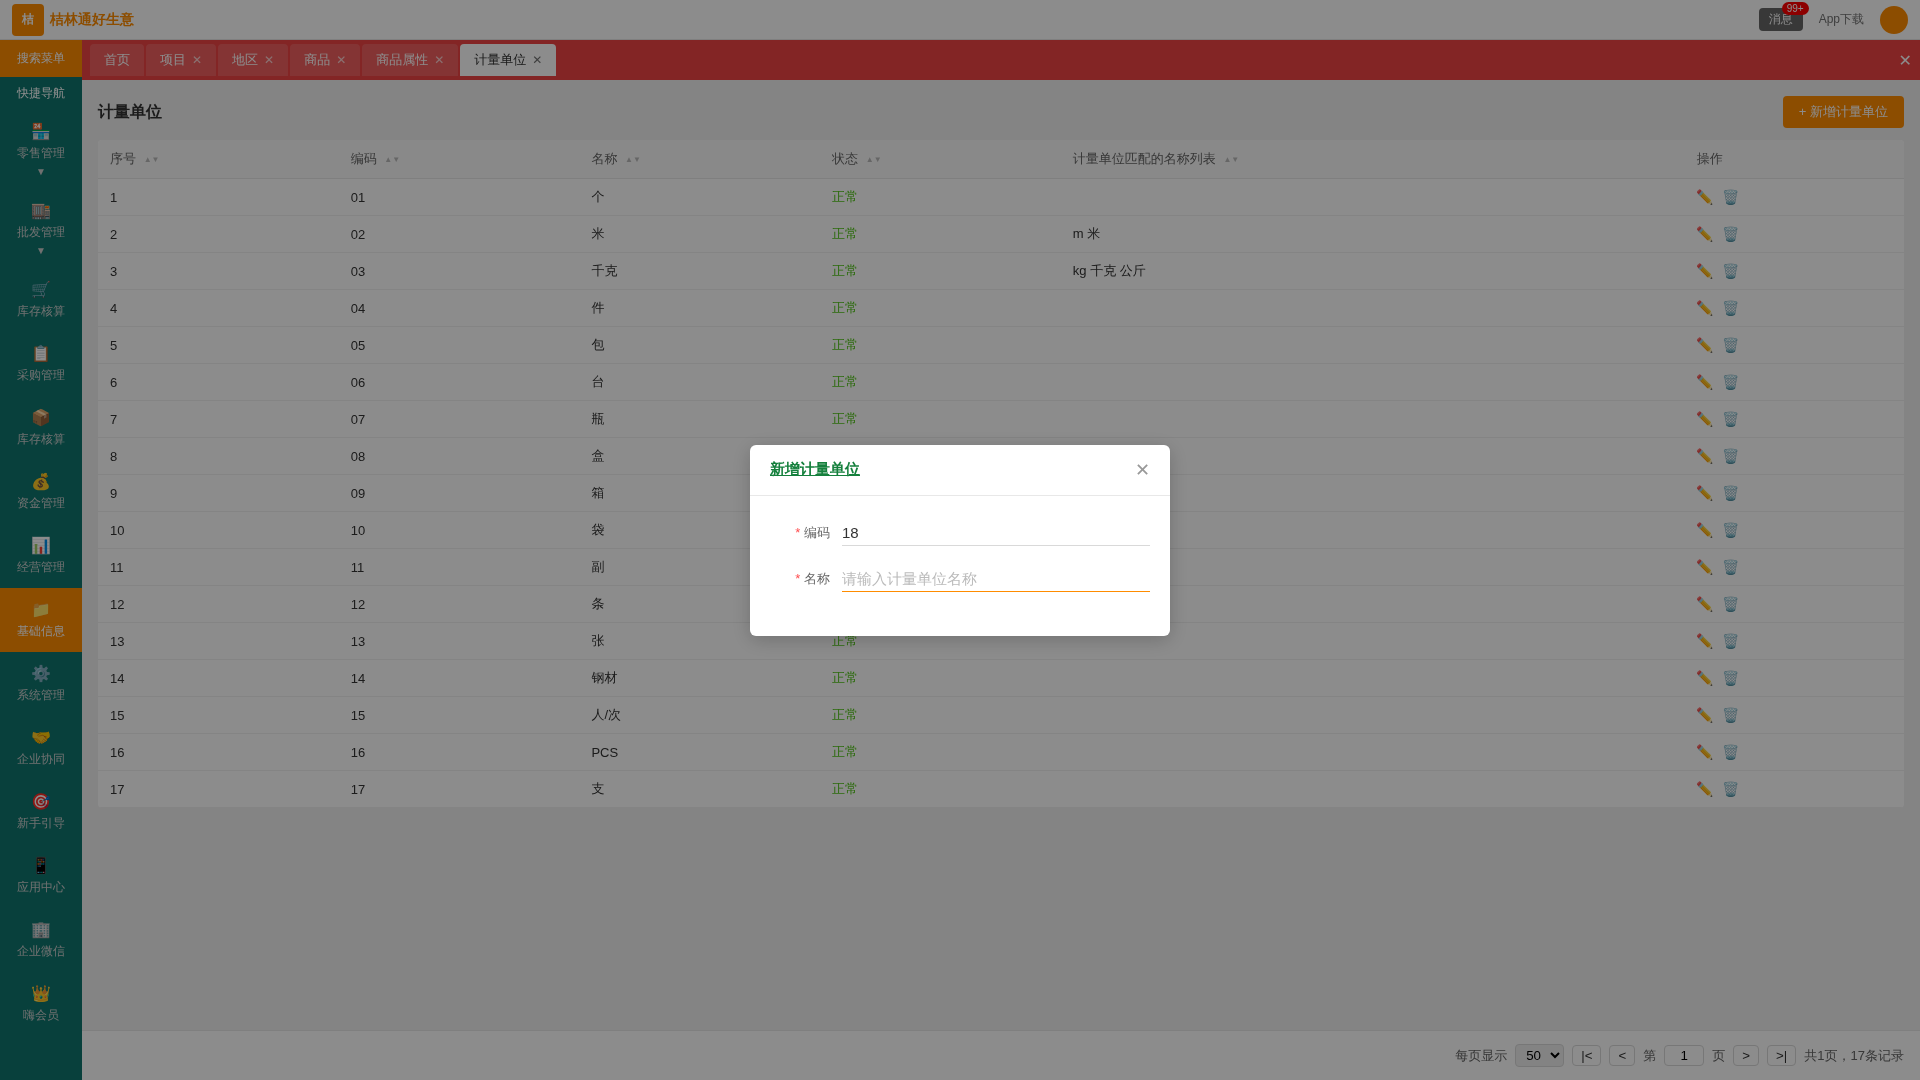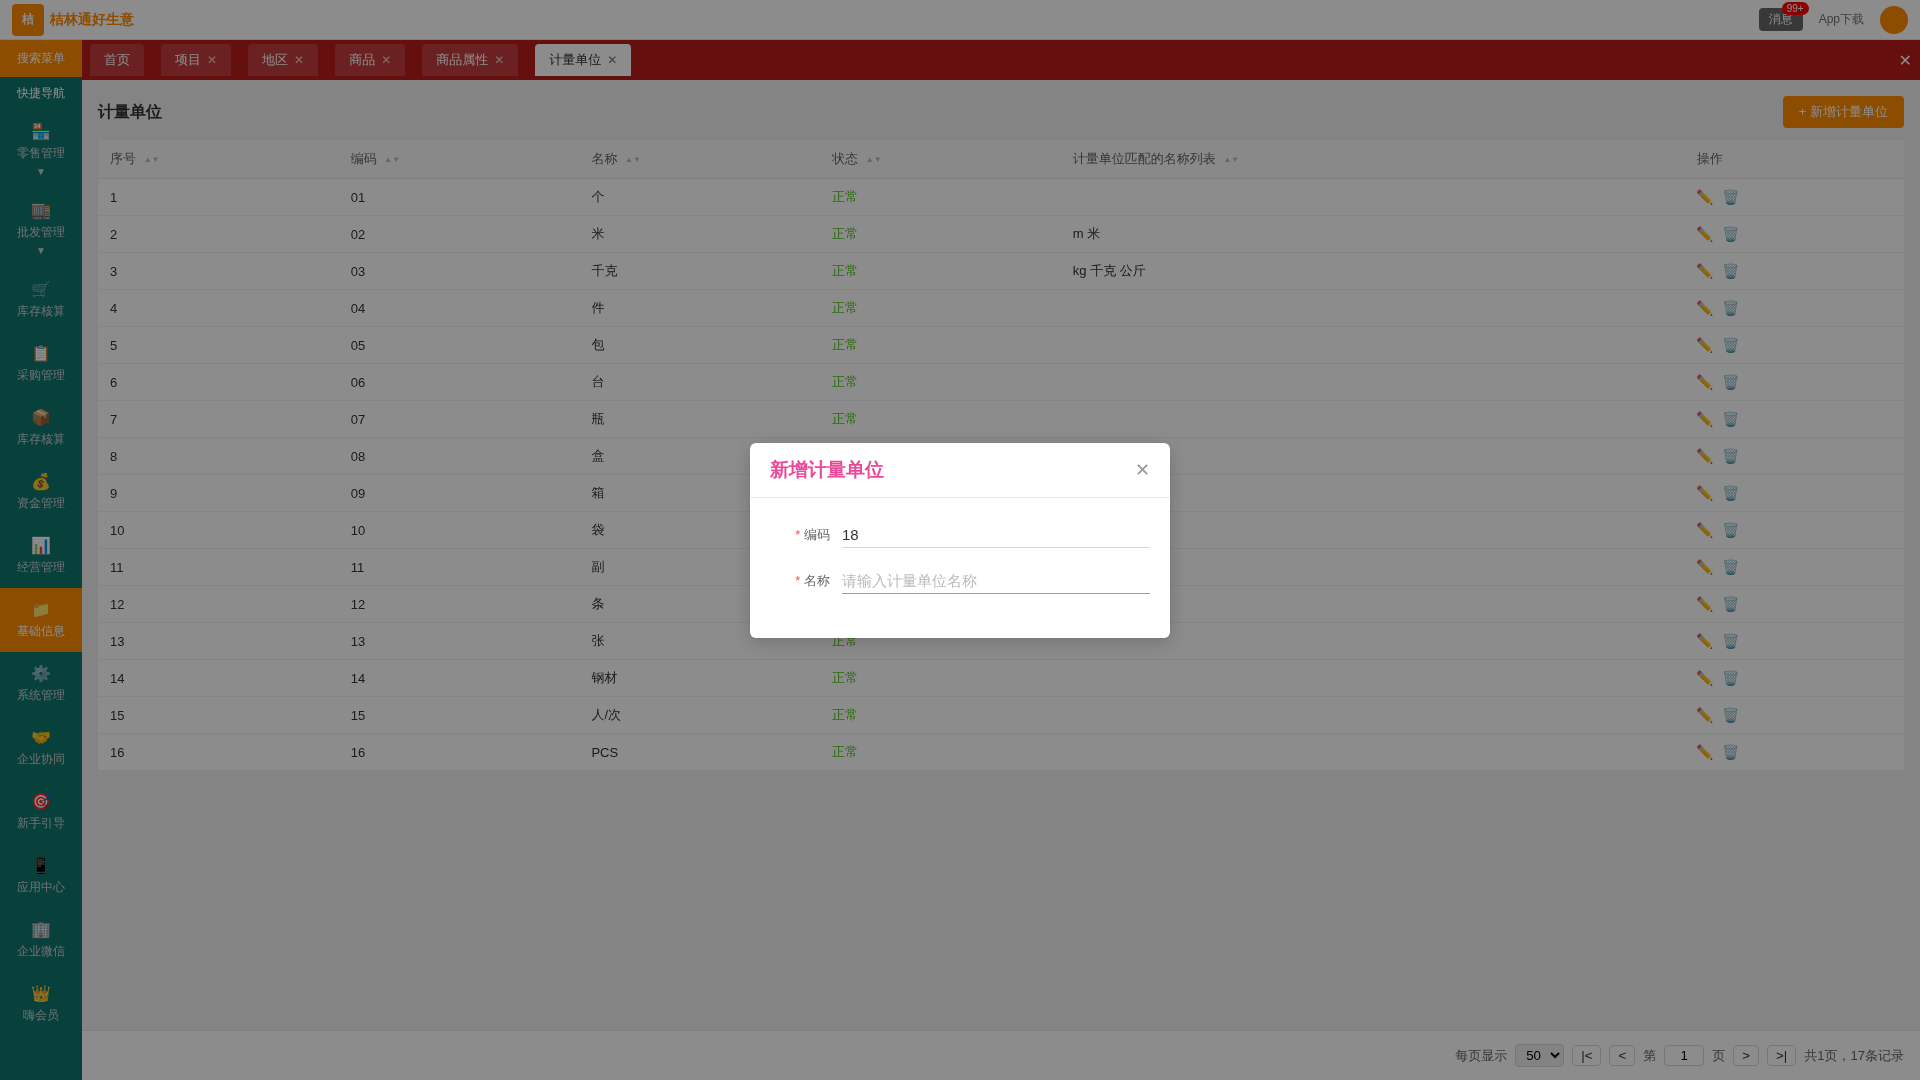--- a/index.html
+++ b/index.html
@@ -26,21 +26,21 @@
     .sidebar-search { padding: 10px 8px; background: #ff8c00; color: white; text-align: center; font-size: 12px; cursor: pointer; }
     .sidebar-nav { padding: 8px 4px; color: white; text-align: center; font-size: 12px; cursor: pointer; }
     .sidebar-item { padding: 12px 4px; color: #ccc; text-align: center; font-size: 12px; cursor: pointer; display: flex; flex-direction: column; align-items: center; gap: 4px; }
     .sidebar-item.active { background: #ff8c00; color: white; }
     .sidebar-item-icon { font-size: 16px; }
 
     
     .content-area { flex: 1; display: flex; flex-direction: column; overflow: hidden; }
 
     
-    .tab-bar { height: 40px; background: #b91c1c; display: flex; align-items: center; padding: 0 8px; gap: 17px; }
+    .tab-bar { height: 40px; background: #ef4444; display: flex; align-items: center; padding: 0 8px; gap: 2px; }
     .tab { height: 32px; padding: 0 14px; background: rgba(255,255,255,0.15); color: white; border-radius: 4px 4px 0 0; display: flex; align-items: center; gap: 6px; font-size: 13px; cursor: pointer; }
     .tab.active { background: white; color: #333; }
     .tab-close { font-size: 12px; color: inherit; cursor: pointer; opacity: 0.7; }
     .tab-bar-close { margin-left: auto; color: white; cursor: pointer; font-size: 16px; background: none; border: none; }
 
     
     .page-content { flex: 1; overflow-y: auto; padding: 16px; background: #f0f0f0; }
     .page-header { display: flex; align-items: center; justify-content: space-between; margin-bottom: 12px; }
     .page-title { font-size: 16px; font-weight: bold; color: #333; }
     .add-btn { background: #ff8c00; color: white; border: none; border-radius: 4px; padding: 7px 16px; font-size: 13px; cursor: pointer; }
@@ -61,21 +61,21 @@
     .page-footer { height: 50px; background: white; border-top: 1px solid #e8e8e8; display: flex; align-items: center; justify-content: flex-end; padding: 0 16px; gap: 8px; font-size: 13px; color: #666; }
     .pagination-btn { background: none; border: 1px solid #d9d9d9; border-radius: 4px; padding: 2px 8px; cursor: pointer; color: #333; }
     .pagination-btn:disabled { color: #ccc; cursor: default; }
     .pagination-input { width: 40px; border: 1px solid #d9d9d9; border-radius: 4px; padding: 2px 4px; text-align: center; }
     .page-size-select { border: 1px solid #d9d9d9; border-radius: 4px; padding: 2px 6px; }
 
     
     .modal-overlay { position: fixed; top: 0; left: 0; width: 1920px; height: 1080px; background: rgba(0,0,0,0.45); display: flex; align-items: center; justify-content: center; z-index: 1000; }
     .modal { background: white; border-radius: 6px; width: 420px; box-shadow: 0 4px 20px rgba(0,0,0,0.2); }
     .modal-header { display: flex; align-items: center; justify-content: space-between; padding: 14px 20px; border-bottom: 1px solid #e8e8e8; }
-    .modal-title { font-size: 19px; font-weight: bold; color: #ec4899; }
+    .modal-title { font-size: 15px; font-weight: bold; color: #15803d; text-decoration: underline; }
     .modal-close { background: none; border: none; font-size: 18px; color: #999; cursor: pointer; }
     .modal-body { padding: 24px 20px; }
     .form-row { display: flex; align-items: center; margin-bottom: 20px; }
     .form-label { width: 60px; text-align: right; color: #666; font-size: 13px; margin-right: 12px; }
     .form-label.required::before { content: '* '; color: #ff4d4f; }
     .form-input { flex: 1; border: none; border-bottom: 1px solid #d9d9d9; padding: 4px 0; font-size: 15px; color: #333; outline: none; }
     .form-input.active-border { border-bottom-color: #ff8c00; }
     .form-input::placeholder { color: #bbb; }
     .modal-footer { display: flex; align-items: center; justify-content: center; padding: 14px 20px; gap: 12px; border-top: 1px solid #e8e8e8; }
     .btn-cancel { background: white; border: 1px solid #d9d9d9; color: #333; border-radius: 4px; padding: 7px 20px; font-size: 13px; cursor: pointer; }
@@ -420,20 +420,33 @@
       <td>PCS</td>
       <td><span class="status-normal">正常</span></td>
       <td></td>
       <td>
         <div class="action-icons">
           <span class="action-icon">✏️</span>
           <span class="action-icon">🗑️</span>
         </div>
       </td>
     </tr>
+                <tr>
+      <td>17</td>
+      <td>17</td>
+      <td>支</td>
+      <td><span class="status-normal">正常</span></td>
+      <td></td>
+      <td>
+        <div class="action-icons">
+          <span class="action-icon">✏️</span>
+          <span class="action-icon">🗑️</span>
+        </div>
+      </td>
+    </tr>
               </tbody>
           </table>
         </div>
       </div>
 
       <div class="page-footer">
         <span>每页显示</span>
         <select class="page-size-select">
           <option>50</option>
         </select>

